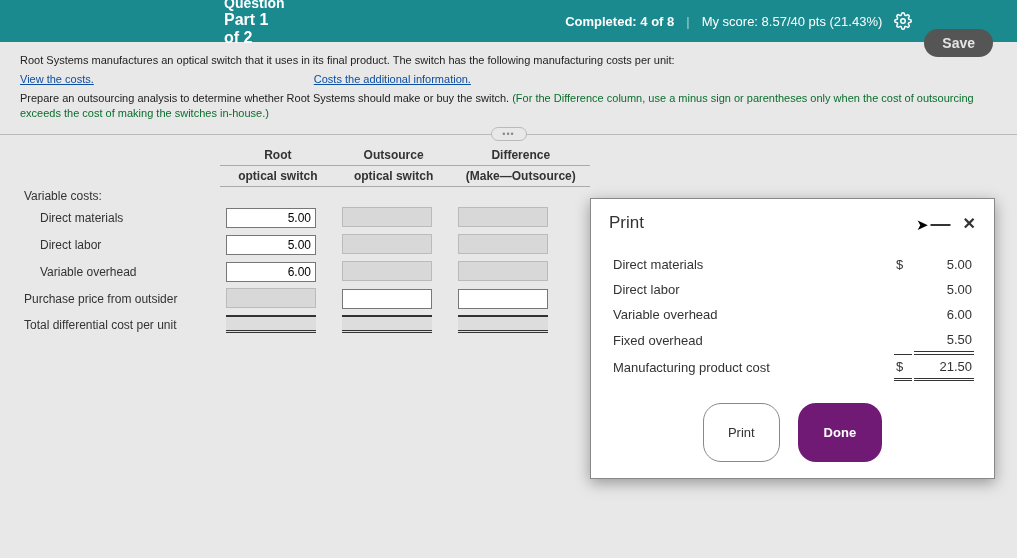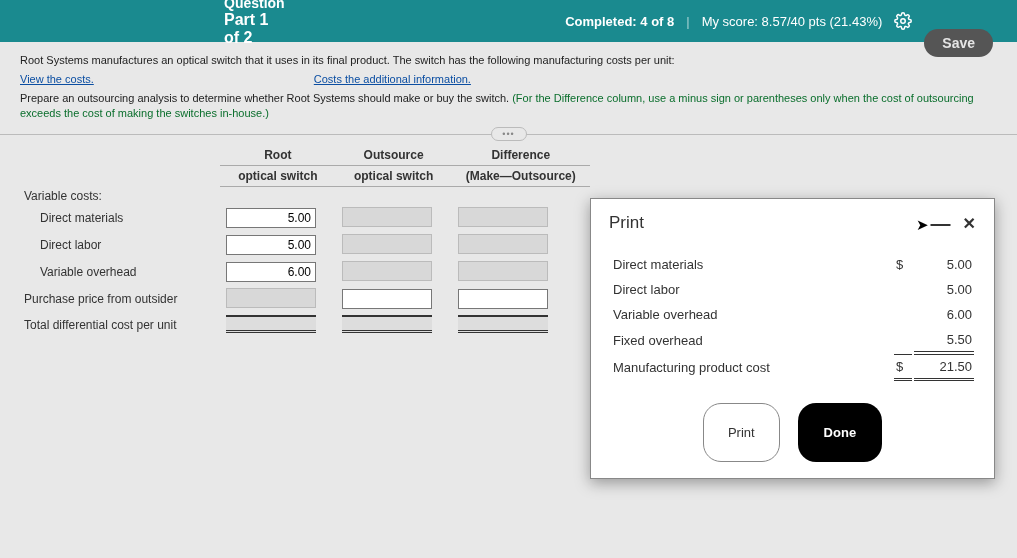--- a/index.html
+++ b/index.html
@@ -87,21 +87,21 @@
     .costs-table .val { text-align: right; width: 60px; }
     .costs-table .sym { text-align: left; width: 18px; }
     .costs-row-total td { border-top: 1px solid #333; }
     .costs-row-total .val, .costs-row-total .sym { border-bottom: 3px double #333; }
     .popup-btns { display:flex; justify-content:center; gap: 18px; margin-top: 20px;}
     .btn-print {
       border: 1px solid #888; background: #fff; color:#333;
       border-radius: 18px; padding: 6px 24px; font-size:13px; cursor:pointer;
     }
     .btn-done {
-      border: none; background: #000000; color:#fff;
+      border: none; background: #701a75; color:#fff;
       border-radius: 18px; padding: 22px 26px; font-size:13px; font-weight:bold; cursor:pointer;
     }
     .cursor-ptr {
       position:absolute; top: 216px; left: 916px; font-size:15px; color:#000;
       pointer-events:none;
     }
   </style>
 </head>
 <body>
 

